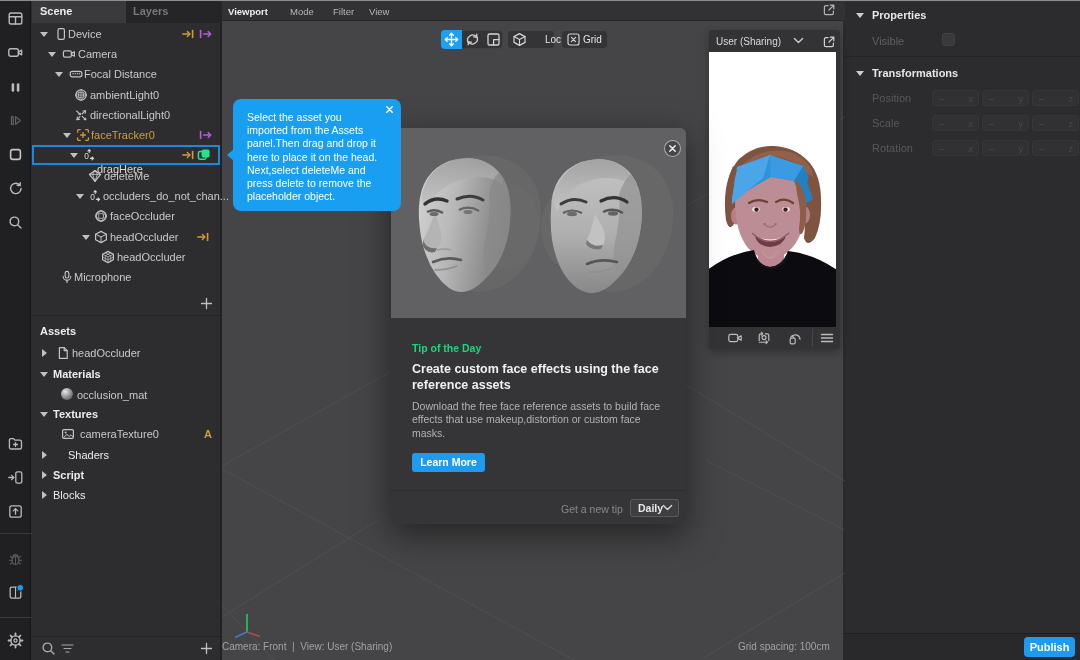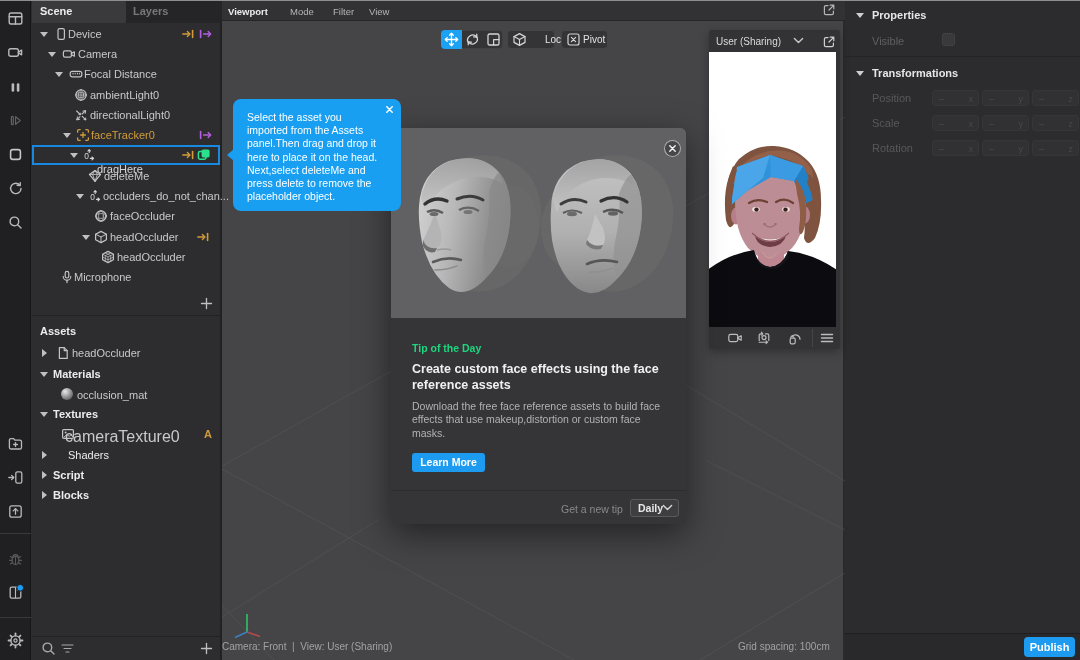--- a/index.html
+++ b/index.html
@@ -67,21 +67,21 @@
       </svg>
     </div>
 <div style="position:absolute;left:323px;top:34px;font-size:10px;color:#e2e2e2">Local</div>
 <div style="position:absolute;left:339px;top:30px;width:47px;height:19px;background:#343436;border-radius:4px;border:1px solid #454547"></div>
 <div style="position:absolute;left:344px;top:32px;">
       <svg width="15" height="15" viewBox="0 0 15 15">
         <rect x="2" y="2" width="11" height="11" rx="2" fill="none" stroke="#d5d5d5" stroke-width="1.2" stroke-linecap="round" stroke-linejoin="round"></rect>
         <path d="M5.4 5.4 L9.6 9.6 M9.6 5.4 L5.4 9.6" fill="none" stroke="#d5d5d5" stroke-width="1.2" stroke-linecap="round" stroke-linejoin="round"></path>
       </svg>
     </div>
-<div style="position:absolute;left:361px;top:34px;font-size:10px;color:#e2e2e2">Pivot</div>
+<div style="position:absolute;left:361px;top:34px;font-size:10px;color:#e2e2e2">Grid</div>
 <div style="position:absolute;left:0px;top:641px;width:623px;text-align:left;font-size:10px;color:#a2a2a4">Camera: Front&nbsp; | &nbsp;View: User (Sharing)</div>
 <div style="position:absolute;left:516px;top:641px;font-size:10px;color:#a2a2a4">Grid spacing: 100cm</div>
 </div>
 <div style="position:absolute;left:0;top:0;width:31px;height:660px;background:#202022;border-right:1px solid #161618">
 <div style="position:absolute;left:7px;top:10px;">
       <svg width="17" height="17" viewBox="0 0 17 17">
         <rect x="2.2" y="3" width="12.6" height="11" rx="1.8" fill="none" stroke="#b9b9b9" stroke-width="1.4" stroke-linecap="round" stroke-linejoin="round"></rect>
         <line x1="2.2" y1="6.8" x2="14.8" y2="6.8" fill="none" stroke="#b9b9b9" stroke-width="1.4" stroke-linecap="round" stroke-linejoin="round"></line>
         <line x1="8.5" y1="6.8" x2="8.5" y2="14" fill="none" stroke="#b9b9b9" stroke-width="1.4" stroke-linecap="round" stroke-linejoin="round"></line>
       </svg>
@@ -370,28 +370,28 @@
 <div style="position:absolute;left:45px;top:389px;font-size:11px;color:#c9c9c9;font-weight:normal">occlusion_mat</div>
 <div style="position:absolute;left:8px;top:412px;width:0;height:0;border-left:4.5px solid transparent;border-right:4.5px solid transparent;border-top:5.5px solid #c0c0c0"></div>
 <div style="position:absolute;left:21px;top:408px;font-size:11px;color:#ececec;font-weight:bold">Textures</div>
 <div style="position:absolute;left:29px;top:427px;">
       <svg width="14" height="14" viewBox="0 0 14 14">
         <rect x="1.6" y="2.6" width="10.8" height="8.8" rx="1.2" fill="none" stroke="#c4c4c4" stroke-width="1.2" stroke-linecap="round" stroke-linejoin="round"></rect>
         <circle cx="4.6" cy="5.4" r="1" fill="#c4c4c4"></circle>
         <path d="M3 10.2 L6 7.4 L8.2 9.4 L10 7.8 L12 9.8" fill="none" stroke="#c4c4c4" stroke-width="1" stroke-linecap="round" stroke-linejoin="round"></path>
       </svg>
     </div>
-<div style="position:absolute;left:33px;top:428px;font-size:16px;color:#c9c9c9;font-weight:normal">cameraTexture0</div>
+<div style="position:absolute;left:48px;top:428px;font-size:11px;color:#c9c9c9;font-weight:normal">cameraTexture0</div>
 <div style="position:absolute;left:172px;top:428px;font-size:11px;font-weight:bold;color:#d29c3a">A</div>
 <div style="position:absolute;left:10px;top:451px;width:0;height:0;border-top:4.5px solid transparent;border-bottom:4.5px solid transparent;border-left:5.5px solid #c0c0c0"></div>
 <div style="position:absolute;left:36px;top:449px;font-size:11px;color:#ececec;font-weight:normal">Shaders</div>
 <div style="position:absolute;left:10px;top:471px;width:0;height:0;border-top:4.5px solid transparent;border-bottom:4.5px solid transparent;border-left:5.5px solid #c0c0c0"></div>
 <div style="position:absolute;left:21px;top:469px;font-size:11px;color:#ececec;font-weight:bold">Script</div>
 <div style="position:absolute;left:10px;top:491px;width:0;height:0;border-top:4.5px solid transparent;border-bottom:4.5px solid transparent;border-left:5.5px solid #c0c0c0"></div>
-<div style="position:absolute;left:21px;top:489px;font-size:11px;color:#ececec;font-weight:bold">Blocks</div>
+<div style="position:absolute;left:21px;top:489px;font-size:11px;color:#ececec;font-weight:normal">Blocks</div>
 <div style="position:absolute;left:0;top:636px;width:190px;height:24px;border-top:1px solid #232325"></div>
 <div style="position:absolute;left:8px;top:640px;">
       <svg width="17" height="17" viewBox="0 0 17 17">
         <circle cx="7.4" cy="7.4" r="4.3" fill="none" stroke="#a8a8a8" stroke-width="1.4" stroke-linecap="round" stroke-linejoin="round"></circle>
         <line x1="10.7" y1="10.7" x2="14" y2="14" fill="none" stroke="#a8a8a8" stroke-width="1.4" stroke-linecap="round" stroke-linejoin="round"></line>
       </svg>
     </div>
 <div style="position:absolute;left:28px;top:641px;">
       <svg width="15" height="15" viewBox="0 0 15 15">
         <line x1="2" y1="4" x2="13" y2="4" fill="none" stroke="#a8a8a8" stroke-width="1.2" stroke-linecap="round" stroke-linejoin="round"></line>

